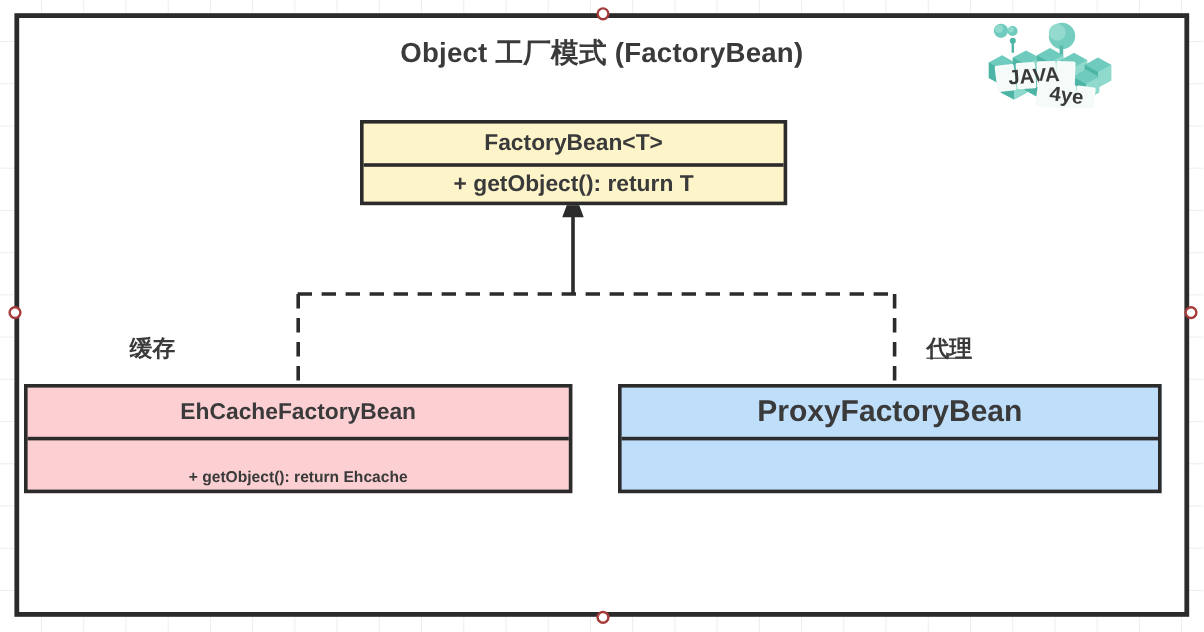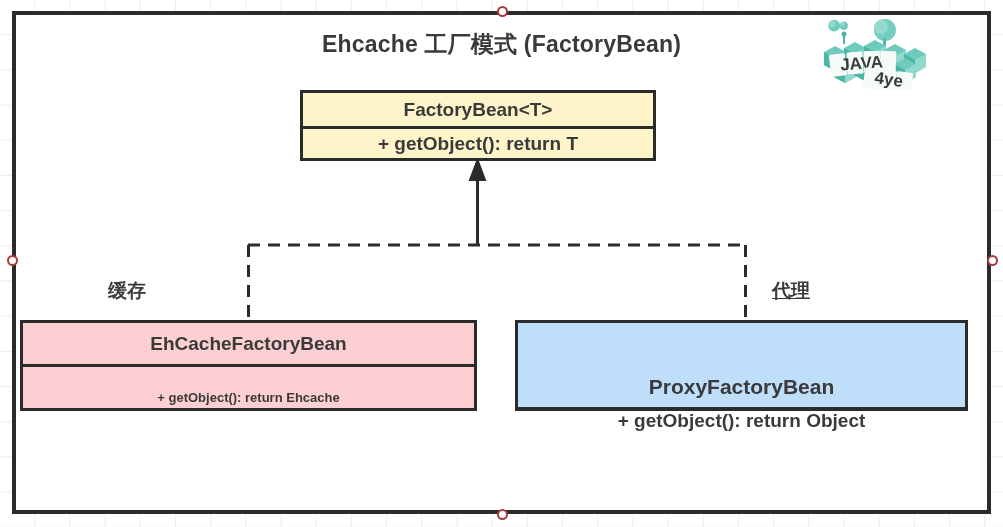--- a/index.html
+++ b/index.html
@@ -82,39 +82,39 @@
     flex: 1 1 auto;
     display: flex;
     align-items: center;
     justify-content: center;
     font-weight: bold;
     color: #3a3a3a;
     text-align: right;
   }
 
   #box-factorybean {
-    left: 300px; top: 90px; width: 356px; height: 71px;
+    left: 300px; top: 100px; width: 356px; height: 71px;
     background: #fdf5c9;
   }
   #box-factorybean .uml-head { height: 33px; font-size: 19px; }
   #box-factorybean .uml-body { font-size: 19px; }
 
   #box-ehcache {
     left: 20px; top: 320px; width: 457px; height: 91px;
     background: #fcd0d3;
     gap: 20px;
   }
   #box-ehcache .uml-head { height: 41px; font-size: 19px; }
   #box-ehcache .uml-body { font-size: 13px; }
 
   #box-proxy {
     left: 515px; top: 320px; width: 453px; height: 91px;
     background: #bfdefa;
   }
-  #box-proxy .uml-head { height: 41px; font-size: 21px; margin-top: 43px; }
+  #box-proxy .uml-head { height: 41px; font-size: 25px; }
   #box-proxy .uml-body { font-size: 19px; }
 
   
   .anno {
     position: absolute;
     font-size: 19px;
     font-weight: bold;
     color: #3a3a3a;
     white-space: nowrap;
   }
@@ -144,21 +144,21 @@
 
 <div id="canvas">
 
   <div id="frame"></div>
 
   <div class="handle h-left"></div>
   <div class="handle h-right"></div>
   <div class="handle h-bottom"></div>
   <div class="handle h-top"></div>
 
-  <div id="title">Ehcache 工厂模式 (FactoryBean)</div>
+  <div id="title">Object 工厂模式 (FactoryBean)</div>
 
   <svg id="connectors" viewBox="0 0 1003 527" width="1003" height="527">
 
     <line x1="477.5" y1="245" x2="477.5" y2="175" stroke="#2b2b2b" stroke-width="3"></line>
     <polygon points="477.5,160 470,180 485,180" fill="#2b2b2b" stroke="#2b2b2b" stroke-width="2" stroke-linejoin="miter"></polygon>
 
     <line x1="248" y1="245" x2="747" y2="245" stroke="#2b2b2b" stroke-width="3" stroke-dasharray="12,8"></line>
 
     <line x1="248.5" y1="245" x2="248.5" y2="320" stroke="#2b2b2b" stroke-width="3" stroke-dasharray="12,8"></line>
     <line x1="745.5" y1="245" x2="745.5" y2="320" stroke="#2b2b2b" stroke-width="3" stroke-dasharray="12,8"></line>
@@ -169,21 +169,20 @@
     <div class="uml-body">+ getObject(): return T</div>
   </div>
 
   <div class="uml-box" id="box-ehcache">
     <div class="uml-head">EhCacheFactoryBean</div>
     <div class="uml-body">+ getObject(): return Ehcache</div>
   </div>
 
   <div class="uml-box" id="box-proxy">
     <div class="uml-head">ProxyFactoryBean</div>
-    <div class="uml-body">+ getObject(): return Object</div>
   </div>
 
   <div class="anno" id="anno-cache">缓存</div>
   <div class="anno" id="anno-proxy">代理</div>
 
   <svg id="logo" viewBox="0 0 116 72">
     <defs>
       <g id="cube">
         <polygon points="0,6 11,0 22,6 22,19 11,25 0,19" fill="#6ecbbd"></polygon>
         <polygon points="0,6 11,12 11,25 0,19" fill="#4db5a5"></polygon>

